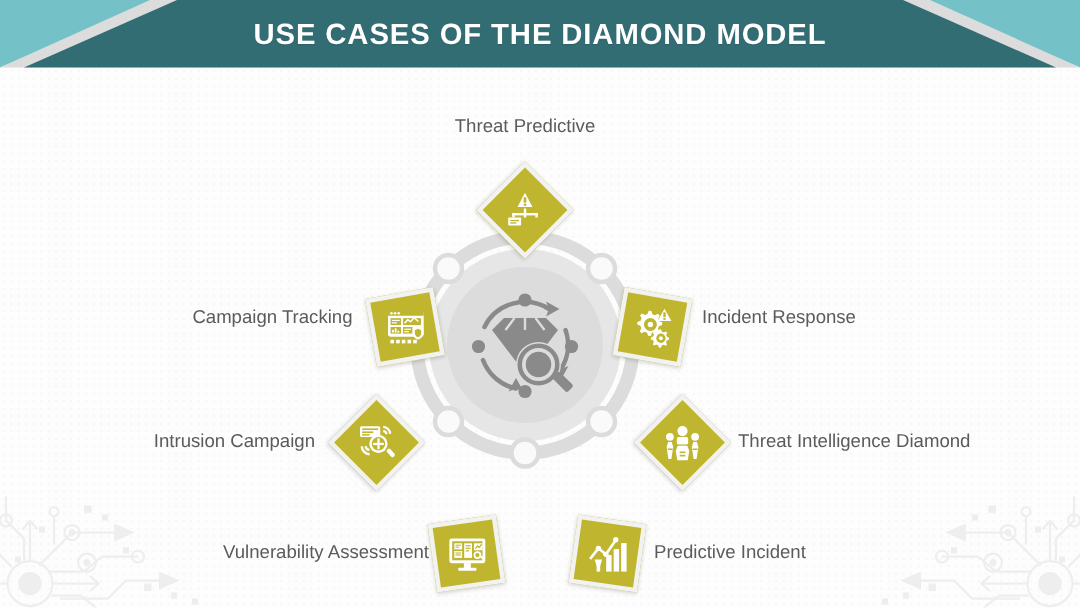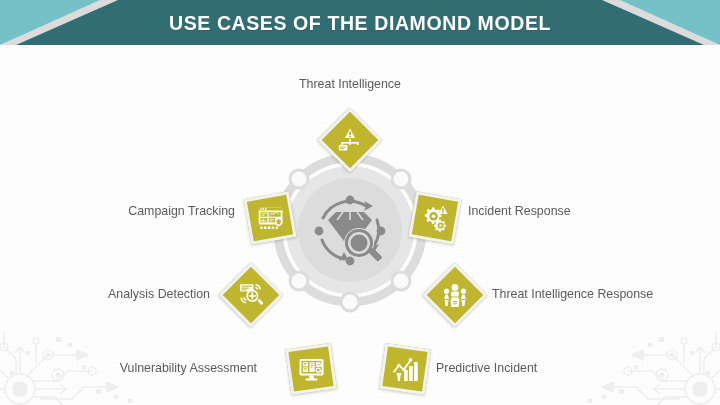--- a/index.html
+++ b/index.html
@@ -148,21 +148,21 @@
 
         <circle cx="9" cy="13" r="15" fill="#dcdcdc"></circle>
         <circle cx="9" cy="13" r="12.5" fill="none" stroke="#8a8a8a" stroke-width="3"></circle>
         <circle cx="9" cy="13" r="8.5" fill="#8a8a8a"></circle>
         <rect x="18" y="22" width="6.5" height="14" rx="1.5" transform="rotate(-45 18 22)"></rect>
       </g>
     </svg>
 
     <div class="node-layer">
 
-      <div class="lbl c" style="left:260px; top:33px; width:180px;">Threat Intelligence</div>
+      <div class="lbl c" style="left:260px; top:33px; width:180px;">Threat Predictive</div>
       <div class="diamond d-rot" style="left:327px; top:72px;">
         <svg class="ico" width="26" height="26" viewBox="0 0 26 26" fill="#ffffff">
           <path d="M13 1.5 L18 11 L8 11 Z"></path>
           <rect x="12.1" y="4.5" width="1.8" height="3.6" fill="#bfb52f"></rect>
           <rect x="12.1" y="8.8" width="1.8" height="1.4" fill="#bfb52f"></rect>
           <rect x="12.2" y="12" width="1.6" height="3"></rect>
           <rect x="4.5" y="15" width="17" height="1.6"></rect>
           <rect x="4.5" y="15" width="1.6" height="3"></rect>
           <rect x="12.2" y="15" width="1.6" height="3"></rect>
           <rect x="19.9" y="15" width="1.6" height="3"></rect>
@@ -195,38 +195,38 @@
           <circle cx="21.4" cy="9.2" r="2.6"></circle>
           <path d="M3.4 12.6 h2.4 l1 3.4 -1.2 8 h-2 l-1.2-8z"></path>
           <path d="M20.2 12.6 h2.4 l1 3.4 -1.2 8 h-2 l-1.2-8z"></path>
           <path d="M9.8 15.2 h6.4 l1.3 3.5 -1 6.2 h-7 l-1-6.2z"></path>
           <rect x="11.1" y="19" width="3.8" height="1.1" fill="#bfb52f"></rect>
           <rect x="11.1" y="21.2" width="3.8" height="1.1" fill="#bfb52f"></rect>
           <rect x="3.2" y="17" width="3.2" height="1" fill="#bfb52f"></rect>
           <rect x="19.8" y="17" width="3.2" height="1" fill="#bfb52f"></rect>
         </svg>
       </div>
-      <div class="lbl l" style="left:492px; top:243px;">Threat Intelligence Response</div>
+      <div class="lbl l" style="left:492px; top:243px;">Threat Intelligence Diamond</div>
 
       <div class="diamond sq d-tilt-d" style="left:382px; top:301px;">
         <svg class="ico" width="27" height="27" viewBox="0 0 27 27" fill="#ffffff">
           <rect x="12.2" y="14" width="3.6" height="11"></rect>
           <rect x="17.2" y="10" width="3.6" height="15"></rect>
           <rect x="22.2" y="6" width="3.6" height="19"></rect>
           <path d="M1.5 16.5 L7 9.5 L12 13.5 L19 3.5" fill="none" stroke="#ffffff" stroke-width="1.7"></path>
           <circle cx="7" cy="9.5" r="1.8"></circle>
           <circle cx="12" cy="13.5" r="1.8"></circle>
           <circle cx="18.6" cy="3.8" r="1.8"></circle>
           <path d="M4.5 17 L9.5 17 L7 25 Z"></path>
           <rect x="5.8" y="19.5" width="2.4" height="5.5"></rect>
         </svg>
       </div>
       <div class="lbl l" style="left:436px; top:317px;">Predictive Incident</div>
 
-      <div class="lbl r" style="left:27px; top:317px; width:230px;">Vulnerability Assessment</div>
+      <div class="lbl r" style="left:56px; top:317px; width:230px;">Vulnerability Assessment</div>
       <div class="diamond sq d-tilt-c" style="left:288px; top:301px;">
         <svg class="ico" width="27" height="27" viewBox="0 0 27 27" fill="#ffffff">
           <rect x="1.5" y="3" width="24" height="16.5" rx="1.6"></rect>
           <rect x="3.4" y="4.9" width="20.2" height="12.7" fill="#bfb52f"></rect>
           <rect x="4.8" y="6.3" width="5.2" height="4" fill="#ffffff"></rect>
           <rect x="5.6" y="7.2" width="3.6" height="0.7" fill="#bfb52f"></rect>
           <rect x="5.6" y="8.5" width="2.4" height="0.7" fill="#bfb52f"></rect>
           <rect x="4.8" y="11.4" width="5.2" height="4.6" fill="#ffffff"></rect>
           <rect x="5.6" y="12.4" width="3.6" height="0.7" fill="#bfb52f"></rect>
           <rect x="5.6" y="13.7" width="3.6" height="0.7" fill="#bfb52f"></rect>
@@ -237,21 +237,21 @@
           <rect x="17.9" y="6.3" width="5.8" height="4.6" fill="#ffffff"></rect>
           <path d="M18.9 9.8 L20.2 8 L21.4 9 L23 6.9" fill="none" stroke="#bfb52f" stroke-width="0.9"></path>
           <circle cx="20.2" cy="14.1" r="2.6" fill="#ffffff"></circle>
           <circle cx="20.2" cy="14.1" r="1.4" fill="#bfb52f"></circle>
           <rect x="21.9" y="15.3" width="1.4" height="3" rx="0.5" fill="#ffffff" transform="rotate(-42 21.9 15.3)"></rect>
           <rect x="11.2" y="19.5" width="4.6" height="3.4"></rect>
           <rect x="7.4" y="22.6" width="12.2" height="1.9" rx="0.8"></rect>
         </svg>
       </div>
 
-      <div class="lbl r" style="left:30px; top:243px; width:180px;">Analysis Detection</div>
+      <div class="lbl r" style="left:30px; top:243px; width:180px;">Intrusion Campaign</div>
       <div class="diamond d-rot" style="left:228px; top:227px;">
         <svg class="ico" width="26" height="26" viewBox="0 0 26 26" fill="#ffffff">
           <rect x="2" y="2.2" width="13.5" height="7.2" rx="1"></rect>
           <rect x="3.4" y="3.6" width="10.7" height="1.1" fill="#bfb52f"></rect>
           <rect x="3.4" y="5.6" width="7.4" height="1.1" fill="#bfb52f"></rect>
           <rect x="3.4" y="7.4" width="5" height="1" fill="#bfb52f"></rect>
           <path d="M17.5 2.6 a4.8 4.8 0 0 1 4.6 4.6" fill="none" stroke="#ffffff" stroke-width="1.6"></path>
           <path d="M17.5 5.4 a2.2 2.2 0 0 1 2.1 2.1" fill="none" stroke="#ffffff" stroke-width="1.5"></path>
           <path d="M3.2 15.6 a5.4 5.4 0 0 0 5.2 5.2" fill="none" stroke="#ffffff" stroke-width="1.6"></path>
           <path d="M5.8 15.4 a2.6 2.6 0 0 0 2.5 2.5" fill="none" stroke="#ffffff" stroke-width="1.5"></path>

